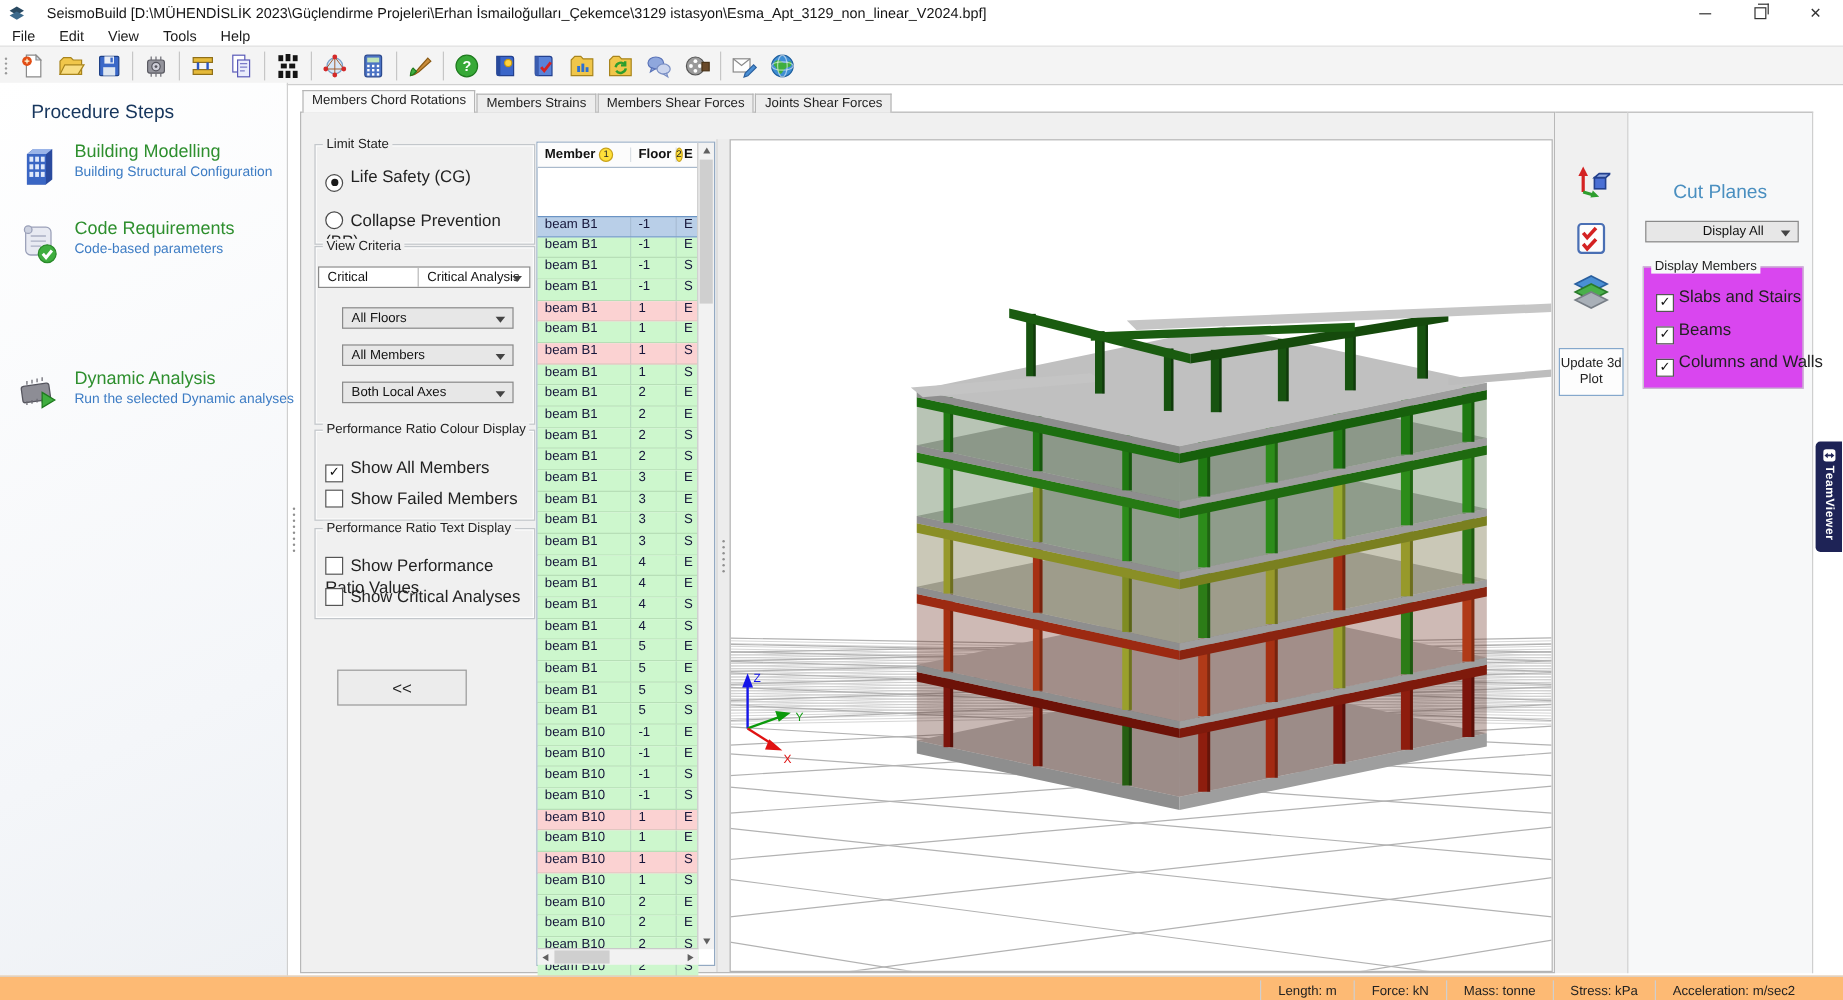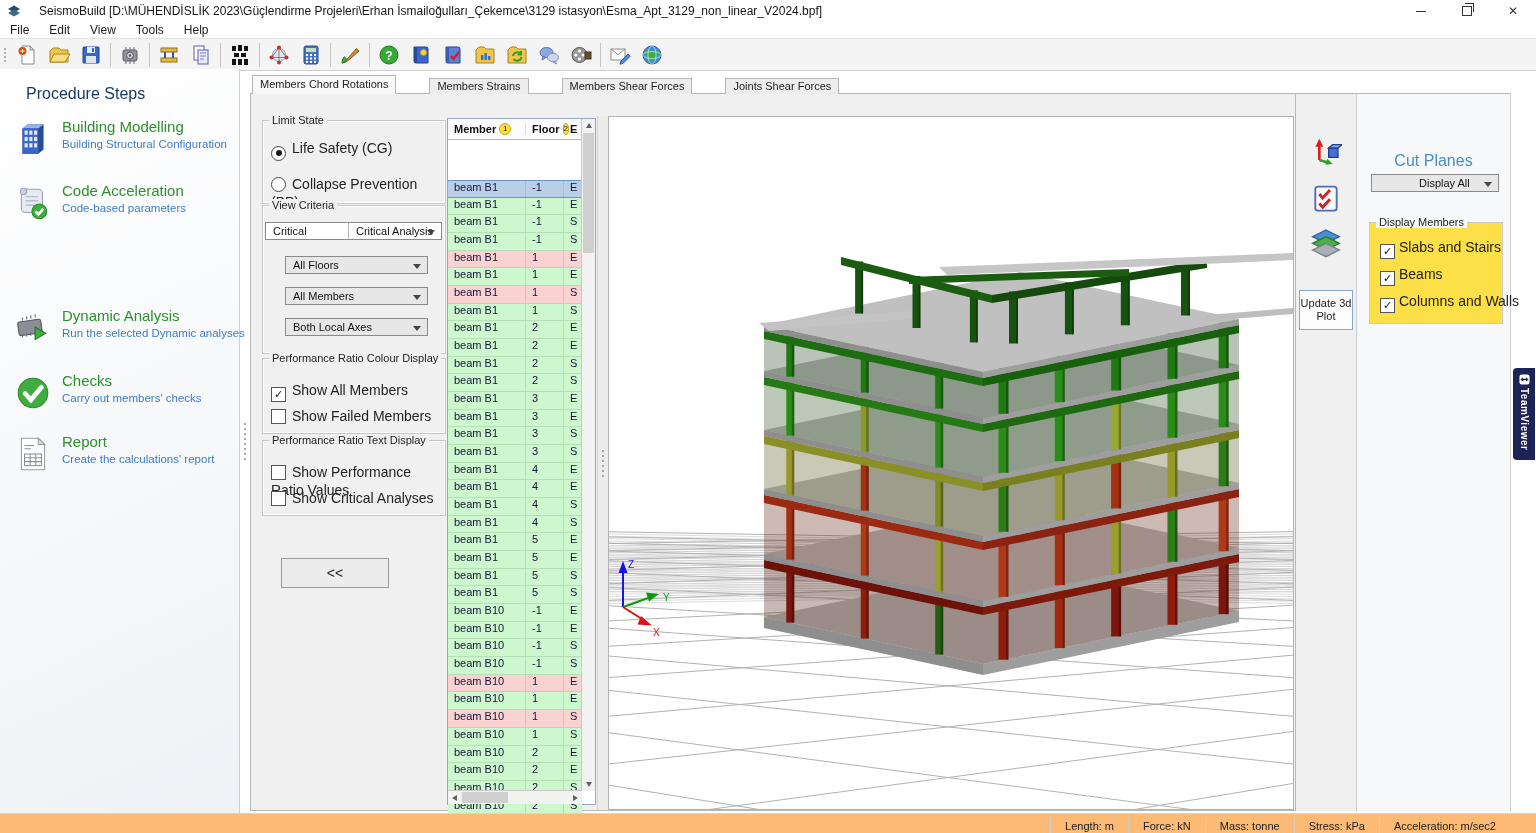--- a/index.html
+++ b/index.html
@@ -23,21 +23,21 @@
   
   .sidebar{left:0;top:69px;width:239px;height:744px;background:linear-gradient(155deg,#ffffff 0%,#f4f6f9 70%,#eef1f5 100%);border-right:1px solid #cfcfcf;}
   .proctitle{position:absolute;left:26px;top:16px;font-size:16px;color:#17365d;}
   .step{position:absolute;left:14px;width:215px;height:56px;}
   .step .ic{position:absolute;left:0;top:2px;width:38px;height:38px;}
   .step .t{position:absolute;left:48px;top:0;font-size:15px;color:#2e8f2e;white-space:nowrap;}
   .step .s{position:absolute;left:48px;top:20px;font-size:11.5px;color:#3d7cc4;white-space:nowrap;}
   .vgrip{display:flex;flex-direction:column;gap:3px;align-items:center;}
   .vgrip i{width:2px;height:2px;background:#8f8f8f;border-radius:50%;}
   
-  .tabs{left:252px;top:78px;height:16px;display:flex;align-items:flex-end;gap:32px;}
+  .tabs{left:252px;top:78px;height:16px;display:flex;align-items:flex-end;}
   .tab{font-size:11px;color:#222;background:#ededed;border:1px solid #b5b5b5;border-bottom:none;padding:1px 7px 1px 7px;margin-right:1px;height:13px;white-space:nowrap;}
   .tab.active{background:#f8f8f8;height:15px;padding-top:2px;position:relative;z-index:2;}
   .tabpage{left:250px;top:93px;width:1046px;height:718px;background:#f0f0f0;border:1px solid #b8b8b8;box-sizing:border-box;}
   
   .group{position:absolute;border:1px solid #c3c7cb;box-shadow:inset 0 0 0 1px #fdfdfd;background:#f0f0f0;}
   .glabel{position:absolute;top:-7px;left:6px;background:#f0f0f0;padding:0 3px;font-size:11px;color:#222;white-space:nowrap;}
   .radio{display:inline-flex;width:13px;height:13px;border:1px solid #4a4a4a;border-radius:50%;background:#fff;align-items:center;justify-content:center;vertical-align:-3px;}
   .radio.sel::after{content:'';width:6px;height:6px;border-radius:50%;background:#1a1a1a;}
   .cb{display:inline-block;width:13px;height:13px;border:1px solid #555;background:#fff;font-size:11px;line-height:12px;text-align:center;vertical-align:-3px;color:#111;}
   .cb.on::after{content:'\2713';}
@@ -71,21 +71,21 @@
   .thumbh{position:absolute;top:1px;bottom:1px;left:14px;width:46px;background:#cfcfcf;}
   
   .vsplit{left:597px;top:116px;width:10px;height:694px;background:#ececec;border-left:1px solid #d5d5d5;border-right:1px solid #c9c9c9;display:flex;align-items:center;justify-content:center;}
   .viewport{left:608px;top:116px;width:686px;height:694px;background:#fff;border:1px solid #b3b3b3;box-sizing:border-box;overflow:hidden;}
   
   .rstrip{left:1296px;top:93px;width:60px;height:718px;background:#f0f0f0;border-top:1px solid #b8b8b8;box-sizing:border-box;}
   .rsicon{position:absolute;left:14px;width:32px;height:32px;}
   .updbtn{position:absolute;left:3px;top:196px;width:52px;height:38px;background:#fdfdfd;border:1px solid #85a8cc;font-size:11px;color:#222;text-align:center;display:flex;align-items:center;justify-content:center;line-height:13px;}
   .rpanel{left:1356px;top:93px;width:155px;height:718px;background:#f7f8f9;border-left:1px solid #cfcfcf;border-right:1px solid #cfcfcf;border-top:1px solid #b8b8b8;box-sizing:border-box;}
   .cptitle{position:absolute;left:0;width:100%;top:58px;text-align:center;font-size:16px;color:#4a8fc0;}
-  .rgroup{position:absolute;border:1px solid #c6c9cc;background:#fde047;}
+  .rgroup{position:absolute;border:1px solid #c6c9cc;background:#d946ef;}
   .rgroup .glabel{background:#f7f8f9;}
   .rcheck{position:absolute;left:10px;font-size:11px;color:#222;white-space:nowrap;}
   
   .tvtab{left:1513px;top:368px;width:22px;height:92px;background:#1e2356;border-radius:4px 0 0 4px;display:flex;flex-direction:column;align-items:center;padding-top:6px;box-sizing:border-box;}
   .tvtxt{writing-mode:vertical-rl;color:#fff;font-size:10px;font-weight:bold;margin-top:3px;letter-spacing:.5px;}
   
   .statusbar{left:0;top:813px;width:1536px;height:24px;background:#fdba74;border-top:1px solid #d6d6d6;display:flex;justify-content:flex-end;align-items:center;box-sizing:border-box;padding-right:26px;}
   .sitem{font-size:11px;color:#222;padding:2px 14px;border-left:1px solid #cfcfcf;height:14px;line-height:14px;}
 </style>
 </head>
@@ -321,52 +321,31 @@
     <div class="s">Building Structural Configuration</div>
   </div>
   <div class="step" style="top:113px">
     <svg class="ic" viewBox="0 0 36 36">
         <rect x="7" y="5" width="20" height="22" rx="4" fill="#e8eaf2" stroke="#9aa0b8"></rect>
         <ellipse cx="9" cy="7" rx="3" ry="3" fill="#cdd2e0" stroke="#9aa0b8"></ellipse>
         <path d="M11 12h12M11 16h12M11 20h8" stroke="#aab0c4"></path>
         <circle cx="24" cy="26" r="7" fill="#3fae3f" stroke="#2a8a2a"></circle>
         <path d="M20.5 26l2.6 3 4.6-5.6" stroke="#fff" stroke-width="2.4" fill="none"></path>
       </svg>
-    <div class="t">Code Acceleration</div>
+    <div class="t">Code Requirements</div>
     <div class="s">Code-based parameters</div>
   </div>
   <div class="step" style="top:238px">
     <svg class="ic" viewBox="0 0 36 36">
         <rect x="4" y="11" width="22" height="13" rx="2" fill="#8d8d95" stroke="#55555e" transform="rotate(-8 15 17)"></rect>
         <path d="M8 8v3M12 7v3M16 6v3M20 5v3M8 24v3M12 23v3M16 22v3M20 22v3" stroke="#6a6a72"></path>
         <path d="M20 17l10 6-10 6z" fill="#3fae3f" stroke="#1e7a1e"></path>
       </svg>
     <div class="t">Dynamic Analysis</div>
     <div class="s">Run the selected Dynamic analyses</div>
-  </div>
-  <div class="step" style="top:303px">
-    <svg class="ic" viewBox="0 0 36 36">
-        <circle cx="18" cy="18" r="14" fill="#3fae3f" stroke="#2a8a2a"></circle>
-        <path d="M10.5 18.5l5.5 6 10-12" stroke="#fff" stroke-width="4.4" fill="none" stroke-linecap="round"></path>
-      </svg>
-    <div class="t">Checks</div>
-    <div class="s">Carry out members' checks</div>
-  </div>
-  <div class="step" style="top:364px">
-    <svg class="ic" viewBox="0 0 36 36">
-        <path d="M7 3h16l6 6v24H7z" fill="#fff" stroke="#9a9aa2"></path>
-        <path d="M23 3l6 6h-6z" fill="#d8dce4" stroke="#9a9aa2"></path>
-        <path d="M10 10h9M10 13h6" stroke="#8a8f9a"></path>
-        <g stroke="#8a8f9a" fill="none">
-          <rect x="10" y="18" width="16" height="11"></rect>
-          <path d="M10 21.6h16M10 25.2h16M15.3 18v11M20.6 18v11"></path>
-        </g>
-      </svg>
-    <div class="t">Report</div>
-    <div class="s">Create the calculations' report</div>
   </div>
 </div>
 <div class="abs" style="left:240px;top:69px;width:9px;height:744px;display:flex;align-items:center;justify-content:center;">
   <span class="vgrip">
       <i></i>
       <i></i>
       <i></i>
       <i></i>
       <i></i>
       <i></i>
@@ -923,21 +902,21 @@
   <svg class="rsicon" style="top:132px;" viewBox="0 0 24 24">
       <polygon points="12,3 22,8 12,13 2,8" fill="#4a8fd4" stroke="#2a5f9e"></polygon>
       <polygon points="12,8 22,13 12,18 2,13" fill="#49b04a" stroke="#2a7a2a"></polygon>
       <polygon points="12,13 22,18 12,23 2,18" fill="#a9b0b8" stroke="#777e86"></polygon>
     </svg>
   <div class="updbtn">Update 3d Plot</div>
 </div>
 
 <div class="abs rpanel">
   <div class="cptitle">Cut Planes</div>
-  <div class="combo" style="left:14px;top:80px;width:128px;padding-left:47px;">
+  <div class="combo" style="left:14px;top:90px;width:128px;padding-left:47px;">
     <span>Display All</span>
       <span class="chev"></span>
   </div>
   <div class="rgroup" style="left:12px;top:128px;width:132px;height:100px;">
     <span class="glabel">Display Members</span>
     <div class="rcheck" style="top:16px;"><span class="cb on"></span><span class="ctllbl" style="margin-left:4px;">Slabs and Stairs</span></div>
     <div class="rcheck" style="top:43px;"><span class="cb on"></span><span class="ctllbl" style="margin-left:4px;">Beams</span></div>
     <div class="rcheck" style="top:70px;"><span class="cb on"></span><span class="ctllbl" style="margin-left:4px;">Columns and Walls</span></div>
   </div>
 </div>

